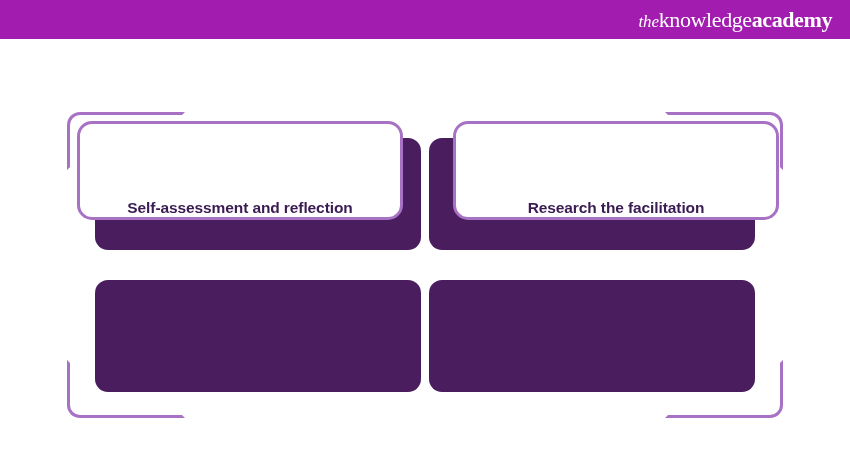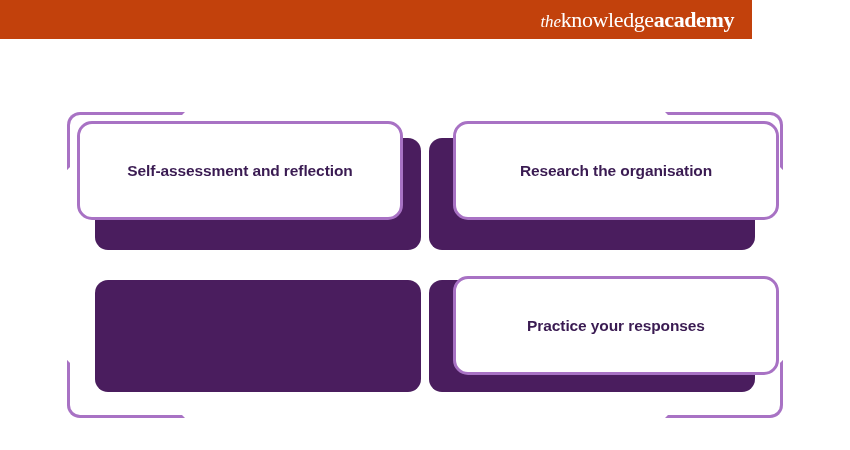--- a/index.html
+++ b/index.html
@@ -14,23 +14,23 @@
     font-family: "Liberation Sans", sans-serif;
     overflow: hidden;
     position: relative;
   }
 
   
   .header-bar {
     position: absolute;
     left: 0;
     top: 0;
-    width: 752px;
+    width: 850px;
     height: 39px;
-    background: #c2410c;
+    background: #a21caf;
     display: flex;
     align-items: center;
     justify-content: flex-end;
   }
   .brand-logo {
     margin-right: 18px;
     color: #ffffff;
     white-space: nowrap;
     line-height: 1;
     font-family: "Liberation Serif", "DejaVu Serif", serif;
@@ -92,21 +92,21 @@
     position: absolute;
     left: 19px;
     top: 16px;
     width: 326px;
     height: 99px;
     background: #ffffff;
     border: 3px solid #a872c4;
     border-radius: 15px;
     box-sizing: border-box;
     display: flex;
-    align-items: center;
+    align-items: flex-end;
     justify-content: center;
     padding: 0 16px;
     z-index: 3;
   }
   .card-label {
     color: #3a1b52;
     font-size: 15.5px;
     font-weight: bold;
     letter-spacing: -0.1px;
     text-align: center;
@@ -189,30 +189,27 @@
     <div class="card-shadow-block"></div>
     <div class="card-panel">
       <span class="card-label">Self-assessment and reflection</span>
     </div>
   </div>
 
   <div class="card pos-r1c2 var-tr">
     <div class="card-bracket"></div>
     <div class="card-shadow-block"></div>
     <div class="card-panel">
-      <span class="card-label">Research the organisation</span>
+      <span class="card-label">Research the facilitation</span>
     </div>
   </div>
 
   <div class="card pos-r2c1 var-bl">
     <div class="card-bracket"></div>
     <div class="card-shadow-block"></div>
   </div>
 
   <div class="card pos-r2c2 var-br">
     <div class="card-bracket"></div>
     <div class="card-shadow-block"></div>
-    <div class="card-panel">
-      <span class="card-label">Practice your responses</span>
-    </div>
   </div>
 
 </div>
 
 </body></html>

